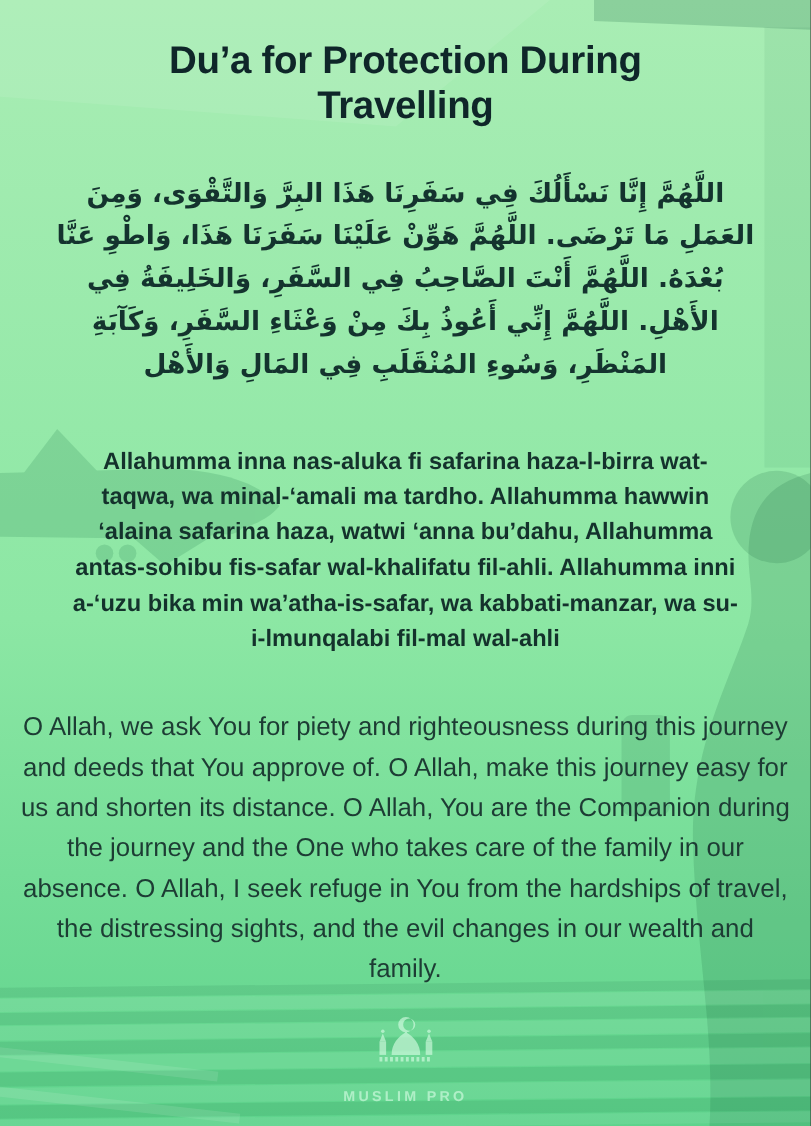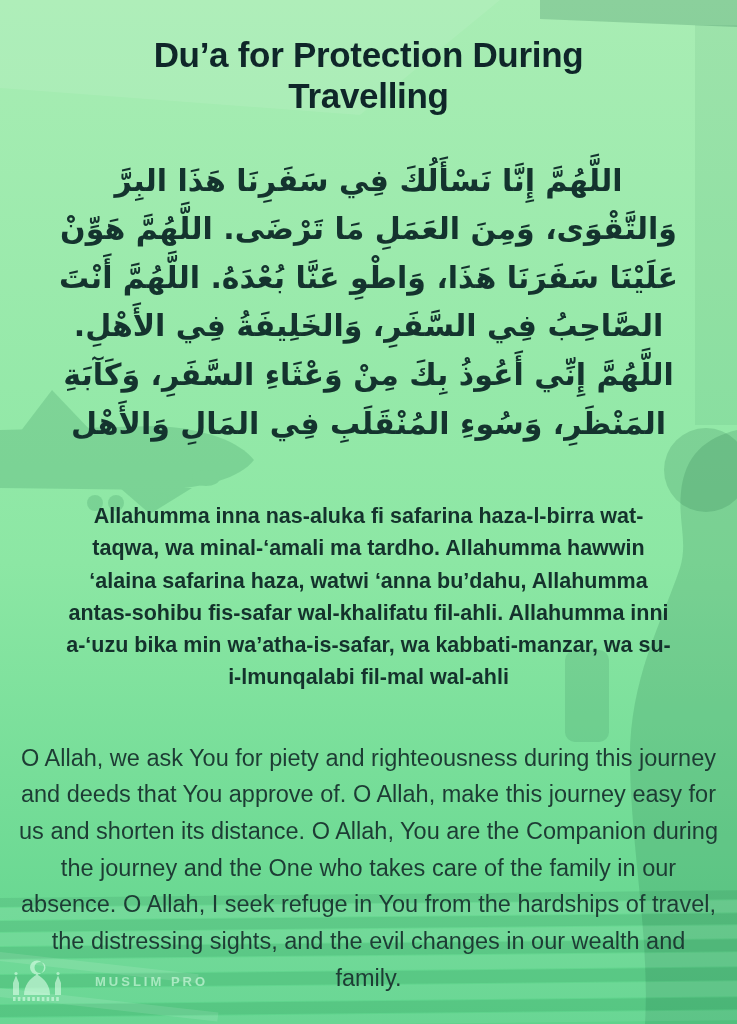--- a/index.html
+++ b/index.html
@@ -30,21 +30,21 @@
     letter-spacing:-0.3px;
     color:var(--title-text,#0f2629);
   }
   .arabic {
     margin:40px auto 0 auto;
     padding:0 44px;
     direction:rtl;
     text-align:center;
     font-family:"DejaVu Sans", sans-serif;
     font-weight:bold;
-    font-size:30px;
+    font-size:24px;
     line-height:1.62;
     color:var(--arabic-text,#14332e);
   }
   .translit {
     margin:52px auto 0 auto;
     padding:0 62px;
     text-align:center;
     font-weight:bold;
     font-size:21.5px;
     line-height:1.5;
@@ -55,21 +55,21 @@
     padding:0 16px;
     text-align:center;
     font-size:23.5px;
     line-height:1.56;
     font-weight:400;
     color:var(--translation-text,#1d3c34);
   }
   .logo {
     position:absolute;
     left:0; right:0; bottom:20px;
-    display:flex; flex-direction:row; align-items:center; gap:21px;
+    display:flex; flex-direction:column; align-items:center; gap:21px;
     z-index:1;
     opacity:0.60;
   }
   .logo svg { display:block; }
   .wordmark {
     font-size:13px;
     font-weight:bold;
     letter-spacing:3px;
     color:var(--logo-tint,#dcffe8);
   }

